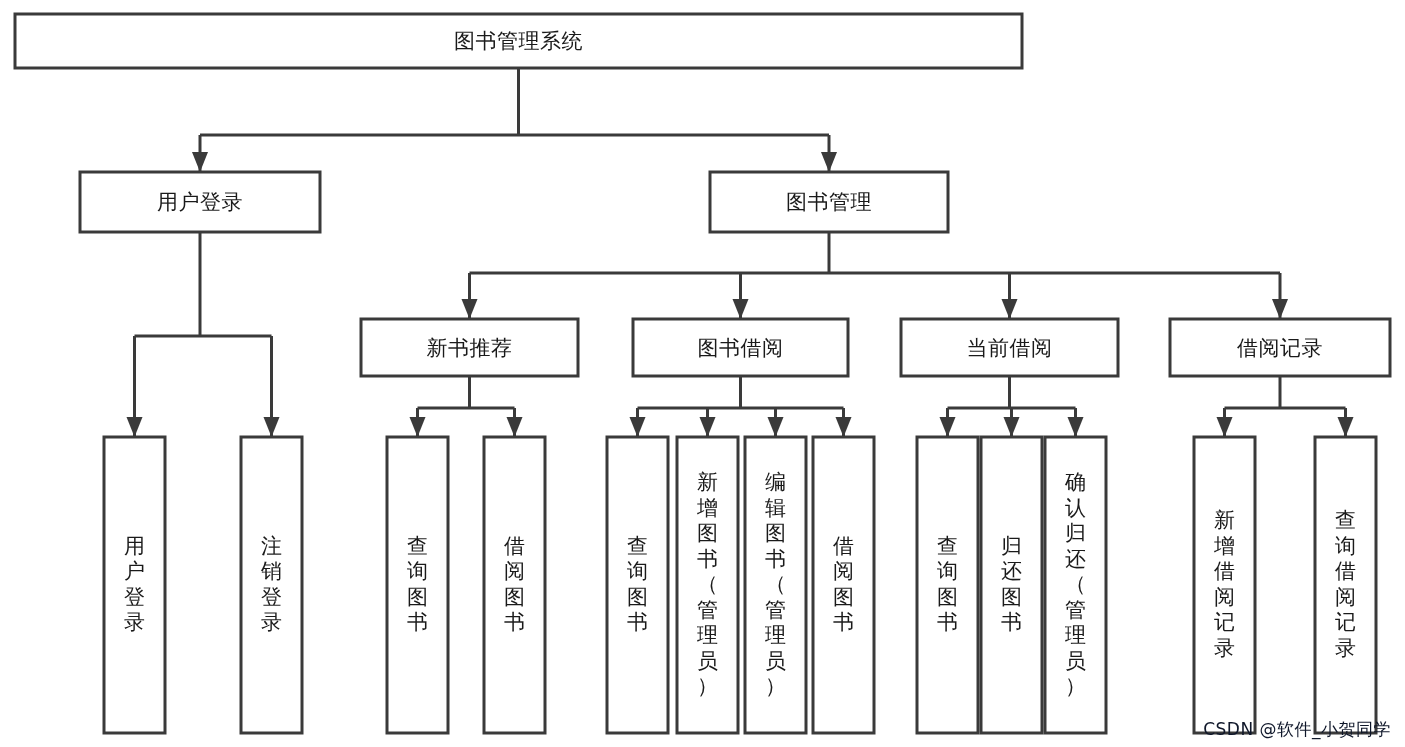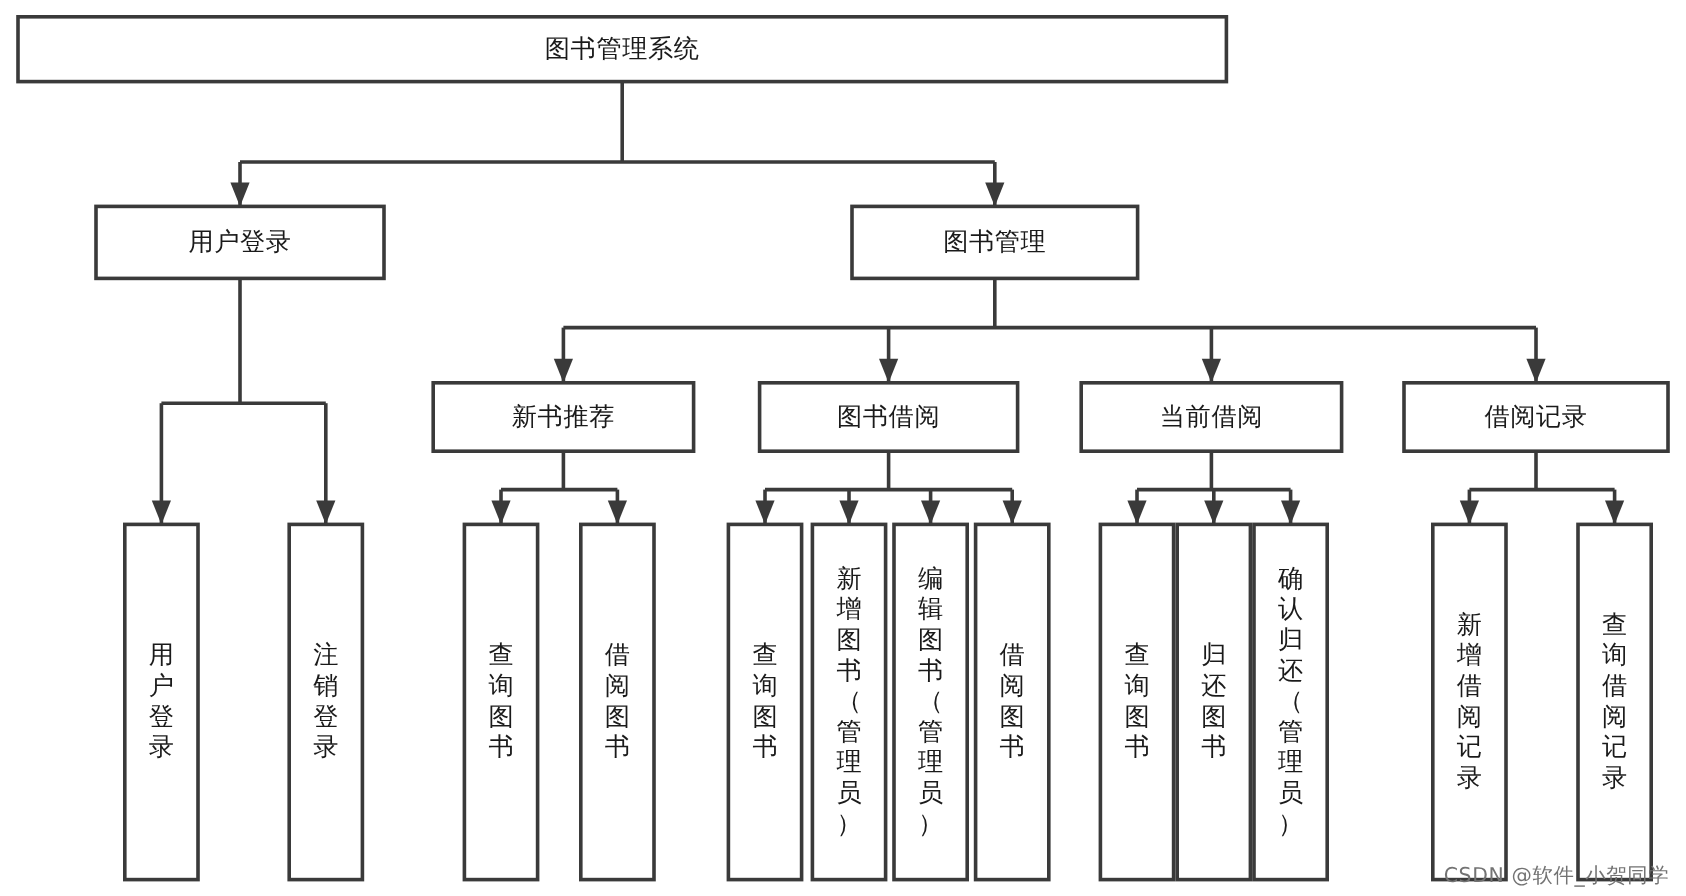--- a/index.html
+++ b/index.html
@@ -56,21 +56,21 @@
     fill: #1a1a1a;
     text-anchor: middle;
     dominant-baseline: middle;
   }
   .watermark-text {
     position: absolute;
     right: 14px;
     bottom: 6px;
     font-family: "DejaVu Sans", "Liberation Sans", sans-serif;
     font-size: 17px;
-    color: #737373;
+    color: #0f172a;
     white-space: nowrap;
     letter-spacing: 0.5px;
     pointer-events: none;
   }
 </style>
 </head>
 <body>
 
 <div id="diagram-root">
   <svg id="diagram-canvas" viewBox="0 0 1405 747">

